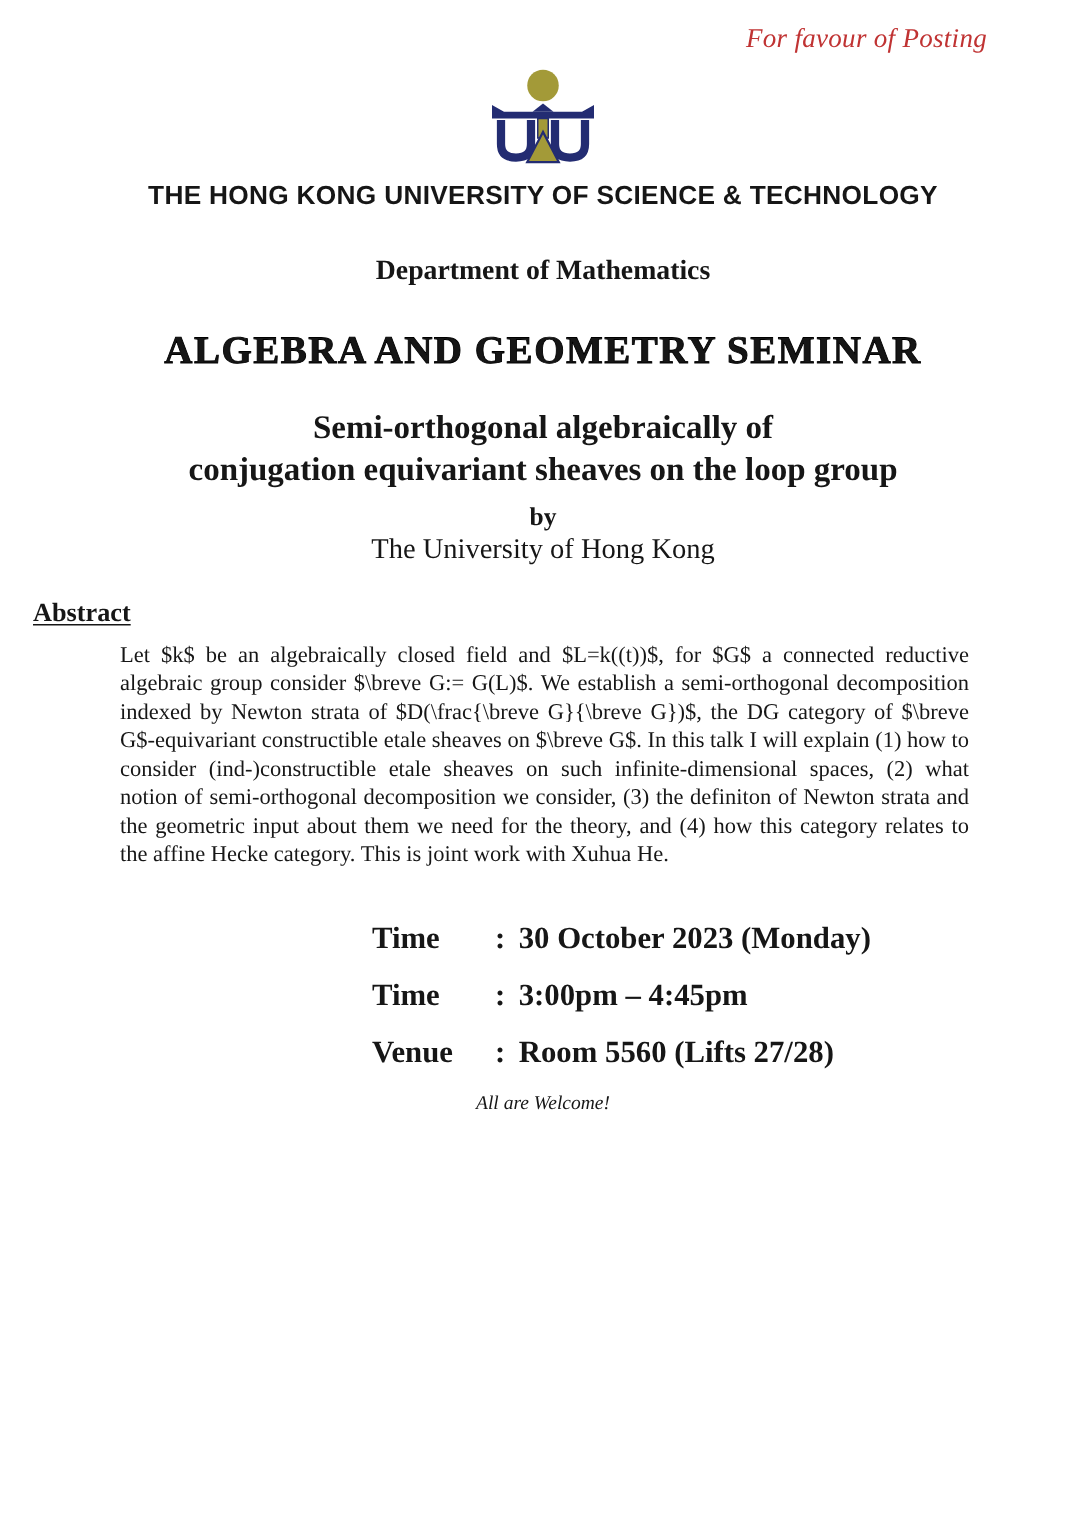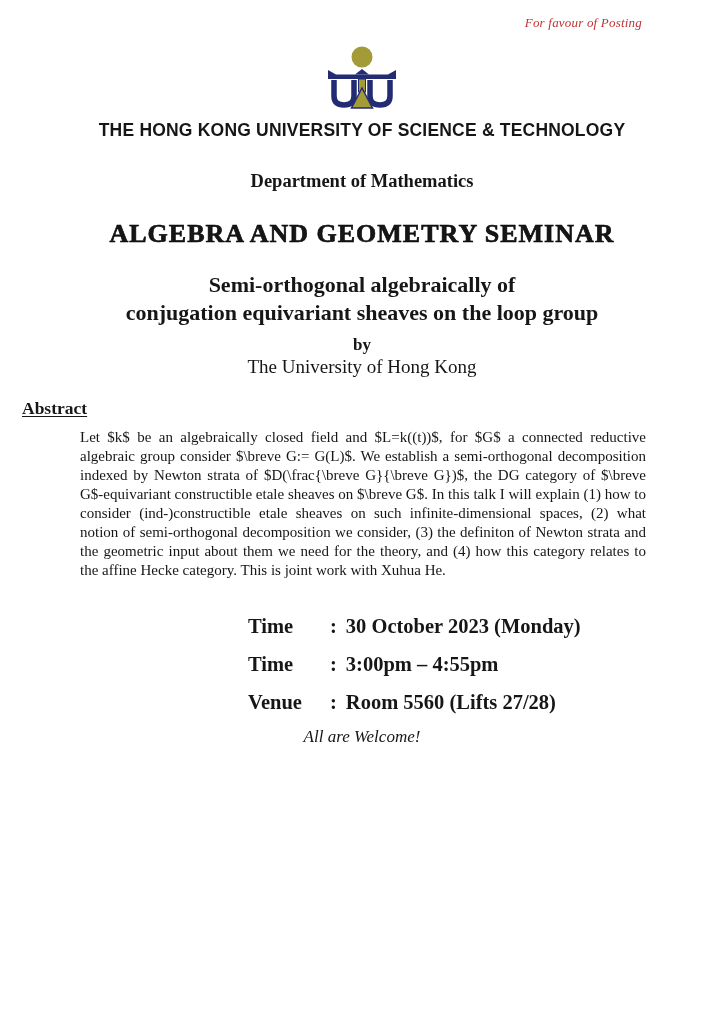--- a/index.html
+++ b/index.html
@@ -7,23 +7,23 @@
     width: 724px; height: 1024px;
     background: #ffffff;
     font-family: "Liberation Serif", serif;
     color: #161616;
     position: relative;
     overflow: hidden;
   }
   .page { width: 724px; height: 1024px; position: relative; }
 
   .posting {
-    position: absolute; top: 15px; right: 82px;
+    position: absolute; top: 15px; right: 66px;
     color: #c03333; font-style: italic;
-    font-size: 13px; letter-spacing: 0.2px;
+    font-size: 18px; letter-spacing: 0.2px;
   }
 
   .logo-wrap { text-align: center; padding-top: 46px; height: 64px; }
   .logo-wrap svg { display: inline-block; }
 
   .university {
     margin-top: 10px; text-align: center;
     font-family: "Liberation Sans", sans-serif;
     font-weight: bold; font-size: 17.5px; letter-spacing: 0.2px;
   }
@@ -62,21 +62,21 @@
     font-size: 15px; line-height: 19px;
   }
 
   .details { margin: 33px 0 0 248px; font-weight: bold; font-size: 20.5px; }
   .details .row { display: flex; margin-bottom: 12px; line-height: 26px; }
   .details .dlabel { width: 82px; }
   .details .dcolon { margin-right: 9px; }
 
   .welcome {
     margin-top: 11px; text-align: center;
-    font-style: italic; font-size: 17px;
+    font-style: italic; font-size: 13px;
   }
 </style>
 </head>
 <body>
 
 <div class="page">
 
   <div class="posting">For favour of Posting</div>
 
   <div class="logo-wrap">
@@ -113,21 +113,21 @@
 
   <div class="details">
     <div class="row">
       <span class="dlabel">Time</span>
       <span class="dcolon">:</span>
       <span class="dvalue">30 October 2023 (Monday)</span>
     </div>
     <div class="row">
       <span class="dlabel">Time</span>
       <span class="dcolon">:</span>
-      <span class="dvalue">3:00pm – 4:55pm</span>
+      <span class="dvalue">3:00pm – 4:45pm</span>
     </div>
     <div class="row">
       <span class="dlabel">Venue</span>
       <span class="dcolon">:</span>
       <span class="dvalue">Room 5560 (Lifts 27/28)</span>
     </div>
   </div>
 
   <div class="welcome">All are Welcome!</div>
 

